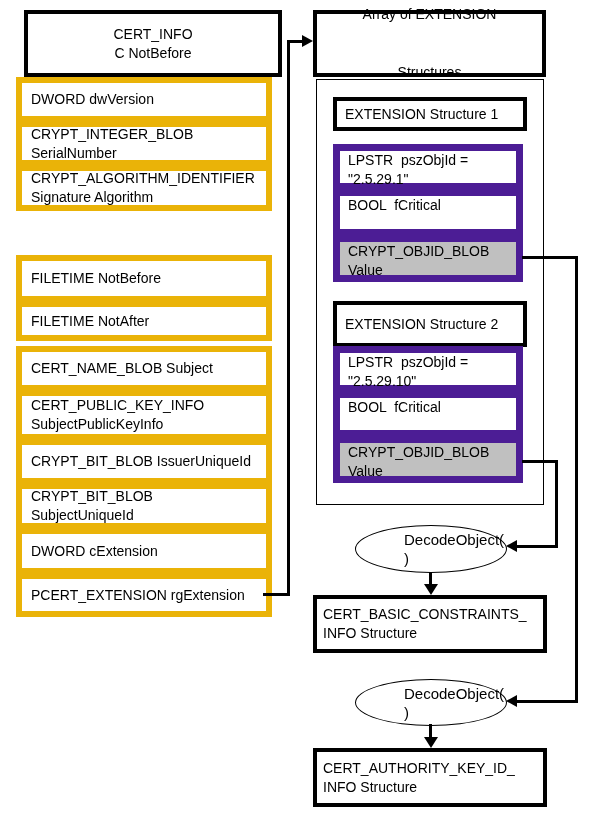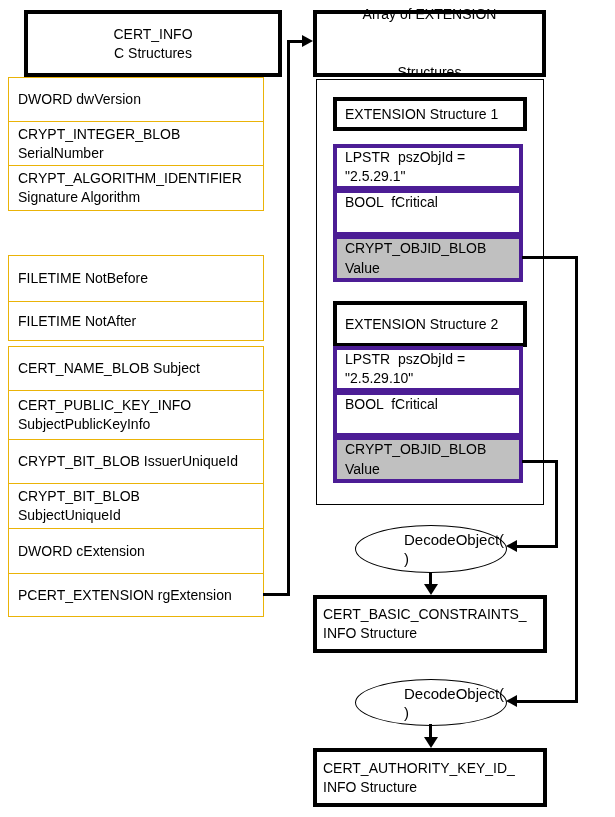--- a/index.html
+++ b/index.html
@@ -36,36 +36,36 @@
   }
   .txt {
     font-size: 14px;
     line-height: 19px;
     white-space: pre-wrap;
     display: block;
   }
   
   .t-row {
     position: absolute;
-    left: 8px;
+    left: 16px;
     width: 256px;
-    border: 1px solid #eab308;
+    border: 6px solid #eab308;
     background: #ffffff;
     display: flex; flex-direction: column; justify-content: center;
     padding-left: 9px; padding-right: 2px;
     box-sizing: border-box;
   }
   
   .e-row {
     position: absolute;
     left: 333px;
     width: 190px;
-    border: 4px solid #4c1d95;
-    background: #ffffff;
-    display: flex; flex-direction: column; justify-content: space-between;
+    border: 7px solid #4c1d95;
+    background: #ffffff;
+    display: flex; flex-direction: column; justify-content: flex-start;
     padding-left: 8px; padding-right: 2px;
     box-sizing: border-box;
   }
   .gray { background: #c0c0c0; }
   .ellipse {
     position: absolute;
     border: 1px solid #000000;
     border-radius: 50%;
     background: #ffffff;
     display: flex; align-items: center; justify-content: center;
@@ -90,21 +90,21 @@
     border-top: 11px solid #000000;
   }
 </style>
 </head>
 <body>
 
 <div id="canvas">
 
   <div class="abs box-thick center-col" style="left:8px; top:10px; width:258px; height:67px;margin-left:16px;">
     <span class="txt">CERT_INFO</span>
-    <span class="txt">C Structures</span>
+    <span class="txt">C NotBefore</span>
   </div>
 
   <div class="t-row" style="top:77px;  height:45px;">
     <span class="txt">DWORD dwVersion</span>
       <span class="txt"></span>
   </div>
   <div class="t-row" style="top:121px; height:45px;">
     <span class="txt">CRYPT_INTEGER_BLOB</span>
       <span class="txt">SerialNumber</span>
   </div>

